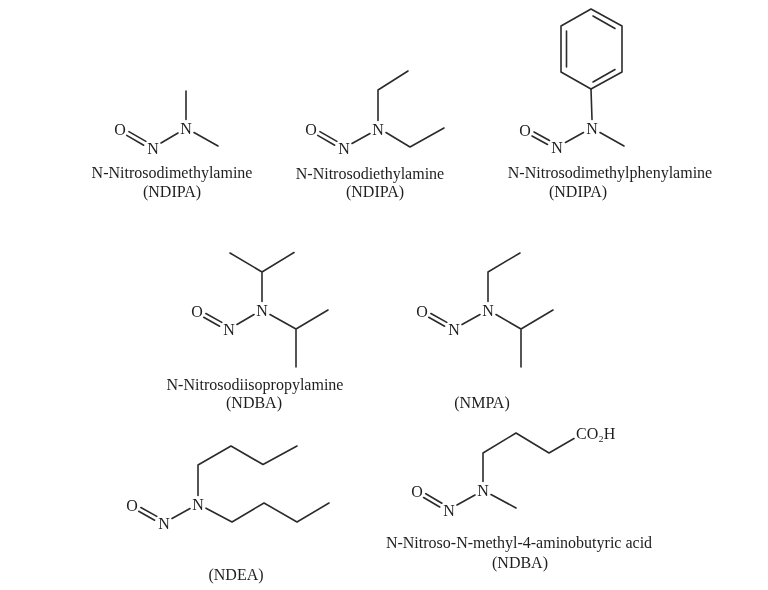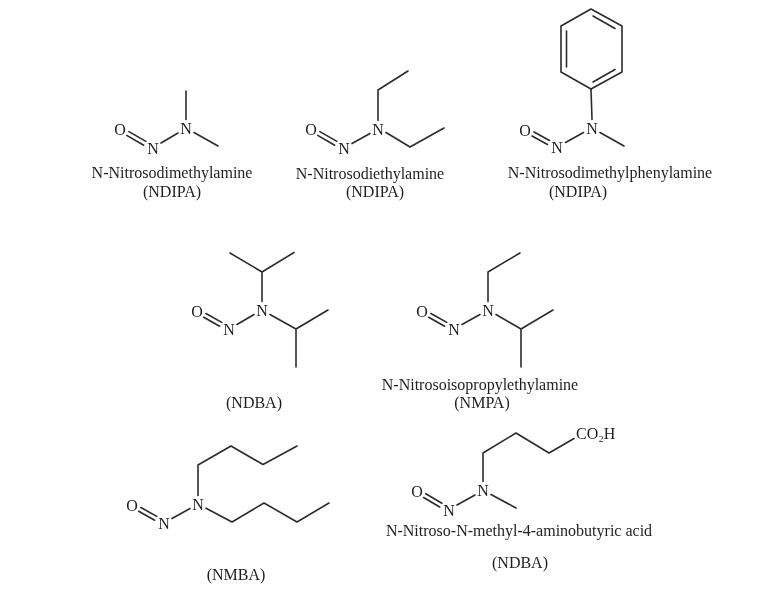--- a/index.html
+++ b/index.html
@@ -84,23 +84,23 @@
 
   <div class="mol-label" style="left:172px;top:173px">N-Nitrosodimethylamine</div>
   <div class="mol-label" style="left:172px;top:192px">(NDIPA)</div>
 
   <div class="mol-label" style="left:370px;top:174px">N-Nitrosodiethylamine</div>
   <div class="mol-label" style="left:375px;top:192px">(NDIPA)</div>
 
   <div class="mol-label" style="left:610px;top:173px">N-Nitrosodimethylphenylamine</div>
   <div class="mol-label" style="left:578px;top:192px">(NDIPA)</div>
 
+  <div class="mol-label" style="left:255px;top:385px">N-Nitrosodiisopropylamine</div>
   <div class="mol-label" style="left:254px;top:403px">(NDBA)</div>
 
-  <div class="mol-label" style="left:480px;top:385px">N-Nitrosoisopropylethylamine</div>
   <div class="mol-label" style="left:482px;top:403px">(NMPA)</div>
 
-  <div class="mol-label" style="left:236px;top:575px">(NMBA)</div>
+  <div class="mol-label" style="left:236px;top:575px">(NDEA)</div>
 
-  <div class="mol-label" style="left:519px;top:531px">N-Nitroso-N-methyl-4-aminobutyric acid</div>
+  <div class="mol-label" style="left:519px;top:543px">N-Nitroso-N-methyl-4-aminobutyric acid</div>
   <div class="mol-label" style="left:520px;top:563px">(NDBA)</div>
 
 </div>
 
 </body></html>

